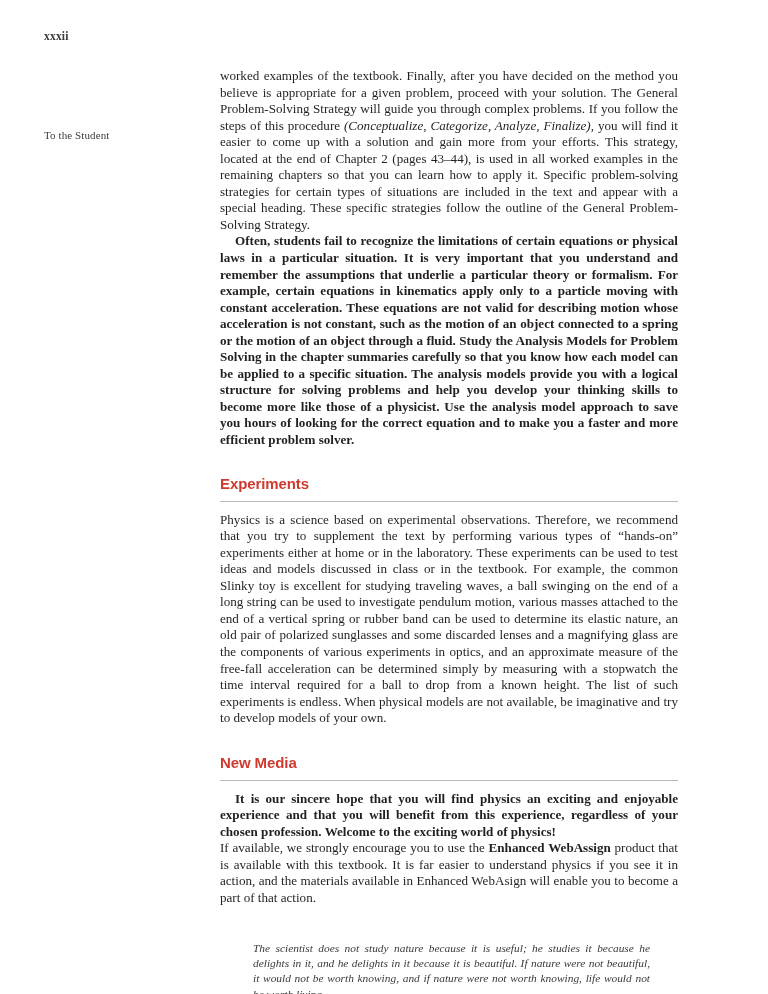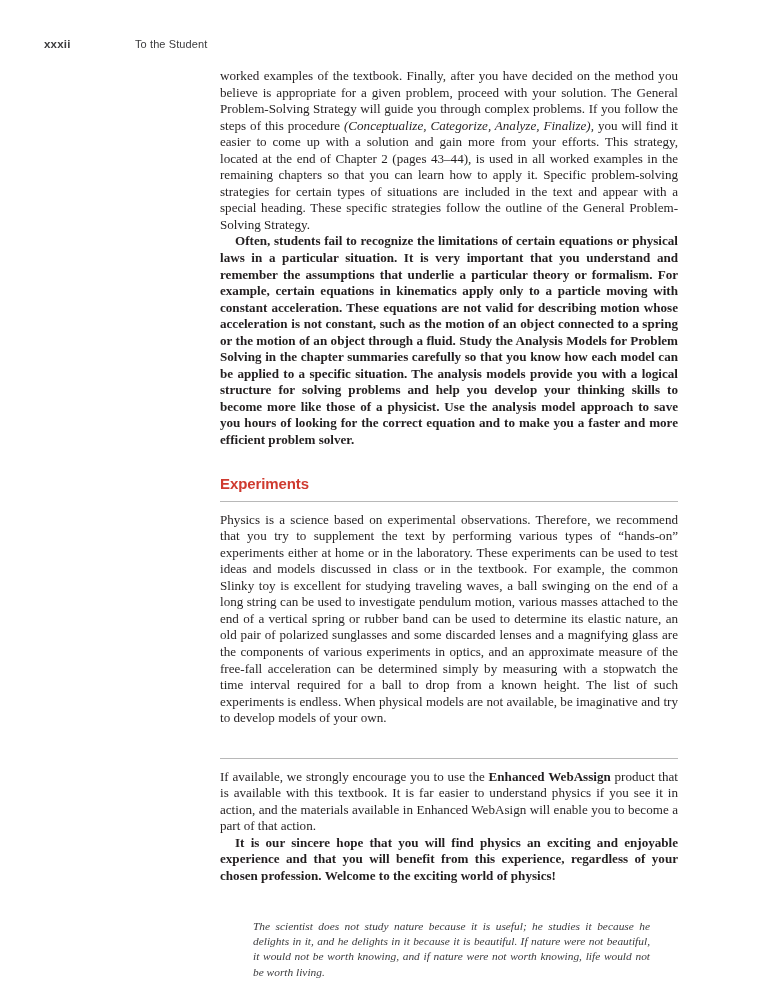--- a/index.html
+++ b/index.html
@@ -19,22 +19,23 @@
 
   
   .running-head {
     position: absolute;
     top: 30px;
     left: 44px;
     width: 600px;
     height: 16px;
     display: flex;
     align-items: baseline;
-    font-family: Liberation Sans, sans-serif;
+    font-family: Liberation Serif, serif;
     color: #3b3b3d;
+    flex-direction: column;
   }
   .folio {
     font-size: 11.5px;
     font-weight: bold;
     letter-spacing: 0.2px;
     width: 91px;
     flex: 0 0 91px;
   }
   .head-title {
     font-size: 11px;
@@ -130,25 +131,26 @@
 
     <div class="section">
       <h2 class="heading">Experiments</h2>
       <div class="rule"></div>
       <p class="body">Physics is a science based on experimental observations. Therefore, we recommend that you try to supplement the text by performing various types of “hands-on” experiments either at home or in the laboratory. These experiments can be used to test ideas and models discussed in class or in the textbook. For example, the common Slinky toy is excellent for studying traveling waves, a ball swinging on the end of a long string can be used to investigate pendulum motion, various masses attached to the end of a vertical spring or rubber band can be used to determine its elastic nature, an old pair of polarized sunglasses and some discarded lenses and a magnifying glass are the components of various experiments in optics, and an approximate measure of the free-fall acceleration can be determined simply by measuring with a stopwatch the time interval required for a ball to drop from a known height. The list of such experiments is endless. When physical models are not available, be imaginative and try to develop models of your own.</p>
     </div>
 
     <div class="gap-before-heading second"></div>
 
     <div class="section">
+      <h2 class="heading">New Media</h2>
       <div class="rule"></div>
 
+      <p class="body indent">It is our sincere hope that you will find physics an exciting and enjoyable experience and that you will benefit from this experience, regardless of your chosen profession. Welcome to the exciting world of physics!</p>
+
       <p class="body"><span>If available, we strongly encourage you to use the </span><span class="bd">Enhanced WebAssign</span><span> product that is available with this textbook. It is far easier to understand physics if you see it in action, and the materials available in Enhanced WebAsign will enable you to become a part of that action.</span></p>
-
-      <p class="body indent">It is our sincere hope that you will find physics an exciting and enjoyable experience and that you will benefit from this experience, regardless of your chosen profession. Welcome to the exciting world of physics!</p>
     </div>
 
     <div class="spacer-quote"></div>
 
     <blockquote class="quote">The scientist does not study nature because it is useful; he studies it because he delights in it, and he delights in it because it is beautiful. If nature were not beautiful, it would not be worth knowing, and if nature were not worth knowing, life would not be worth living.</blockquote>
 
     <div class="spacer-attr"></div>
 
     <p class="attribution">—Henri Poincaré</p>
 

